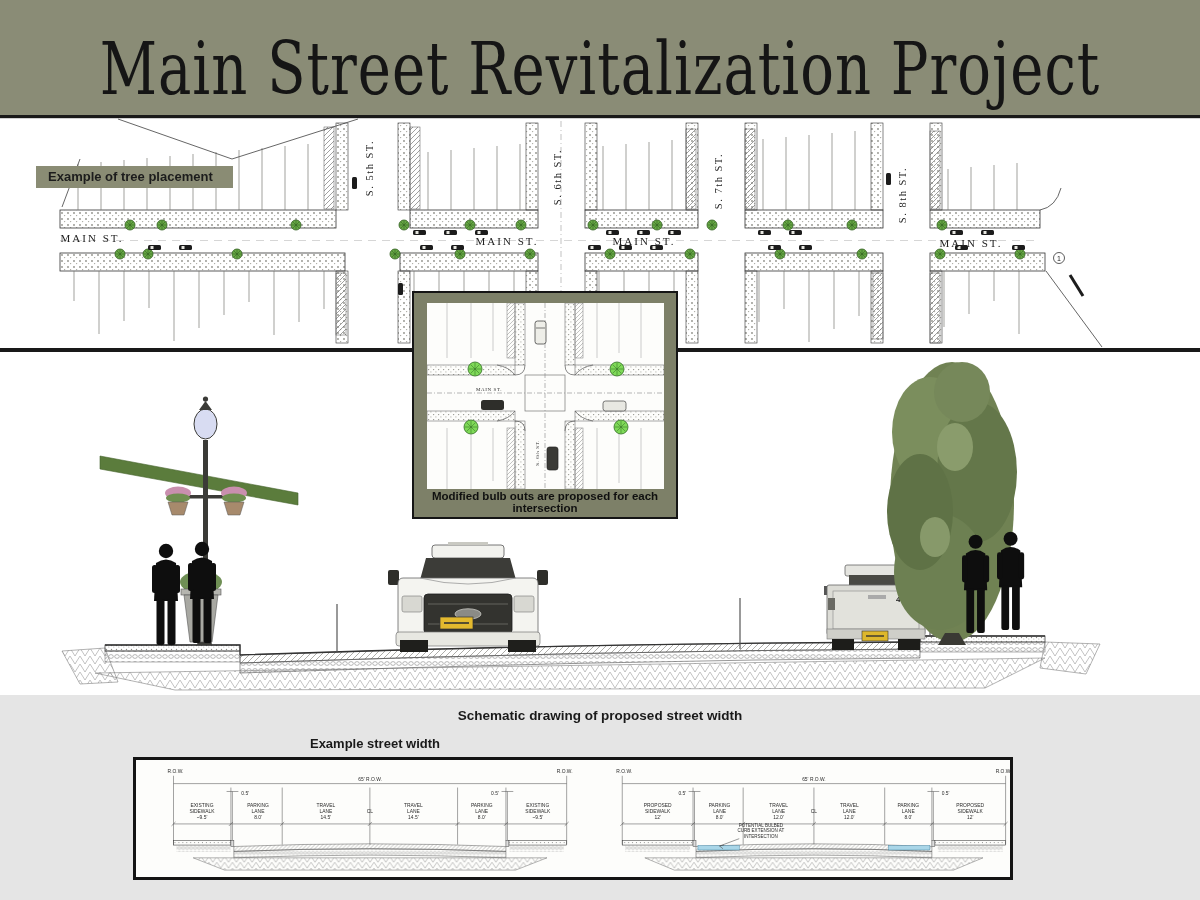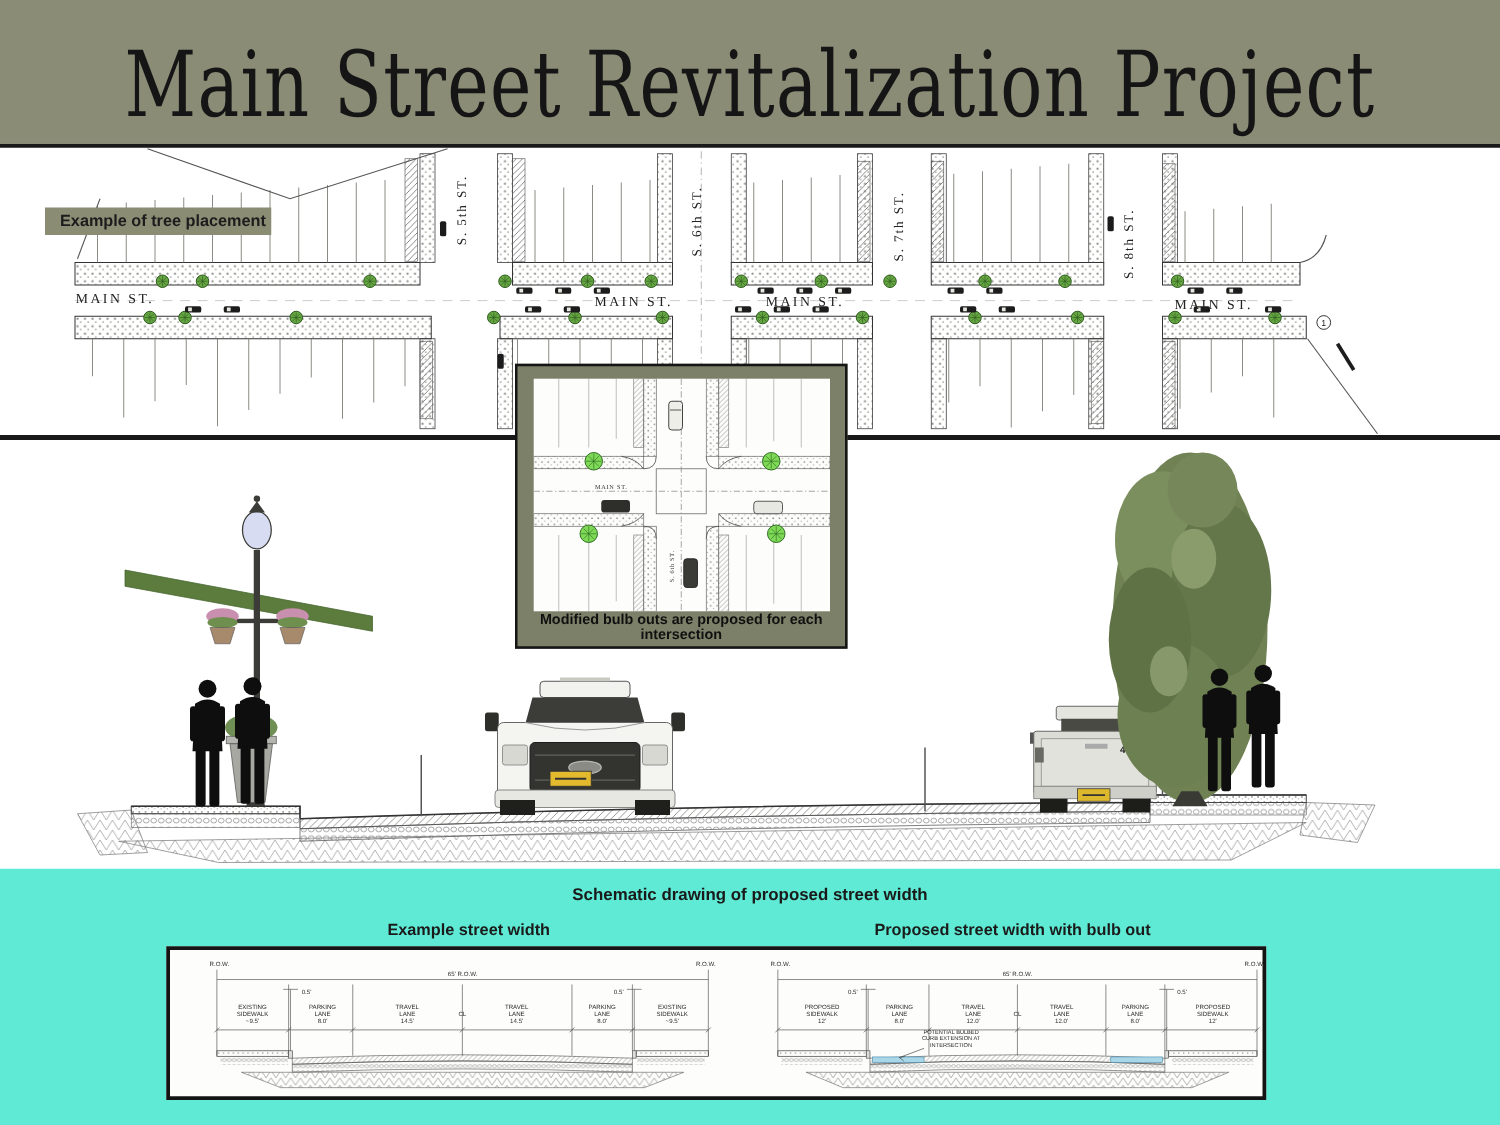--- a/index.html
+++ b/index.html
@@ -6,31 +6,31 @@
   .page{position:relative;width:1200px;height:900px;overflow:hidden;background:#fff;
         font-family:"Liberation Sans",sans-serif;}
   
   .hdr{position:absolute;left:0;top:0;width:1200px;height:136px;background:#8a8c76;
        display:flex;align-items:center;justify-content:center;}
   .hdr h1{margin:0;font-family:"DejaVu Serif",serif;font-weight:400;font-size:56px;
           color:#151515;letter-spacing:1px;white-space:nowrap;transform:scaleY(1.3);}
   
   .plan-svg{position:absolute;left:0;top:115px;width:1200px;height:237px;}
   .callout{position:absolute;left:36px;top:166px;background:#8a8c74;color:#1c1c1c;
-           font-size:13px;font-weight:bold;padding:3px 4px 4px 12px;}
+           font-size:13px;font-weight:bold;padding:3px 20px 4px 12px;}
   
   .inset{position:absolute;left:412px;top:291px;width:266px;height:228px;background:#7d8068;
          border:2.5px solid #151515;box-sizing:border-box;z-index:5;}
   .inset-img{position:absolute;left:13px;top:10px;width:237px;height:186px;background:#fdfdfb;}
   .inset-cap{position:absolute;left:0;bottom:3px;width:100%;text-align:center;
              font-size:11.5px;font-weight:bold;color:#101010;}
   
   .render-svg{position:absolute;left:0;top:352px;width:1200px;height:343px;}
   
-  .band{position:absolute;left:0;top:695px;width:1200px;height:205px;background:#5eead4;}
+  .band{position:absolute;left:0;top:695px;width:1200px;height:205px;background:#e5e5e5;}
   .sch-title{position:absolute;top:13px;left:0;width:100%;text-align:center;
              font-size:13.5px;font-weight:bold;color:#1a1a1a;}
   .sub{position:absolute;top:41px;font-size:13px;font-weight:bold;color:#1a1a1a;text-align:center;}
   .sub.left{left:150px;width:450px;}
   .sub.right{left:604px;width:412px;}
   .diagram-box{position:absolute;left:133px;top:62px;width:880px;height:123px;background:#fdfdfb;
                border:3px solid #141414;box-sizing:border-box;}
   .diagram-box svg{position:absolute;top:2px;}
   .sch-left{left:14px;width:450px;height:115px;}
   .sch-right{left:468px;width:412px;height:115px;}
@@ -488,21 +488,20 @@
         <text class="serif" x="62" y="88" font-size="5" letter-spacing="0.6" text-anchor="middle" fill="#333">MAIN ST.</text>
         <text class="serif" x="112" y="150" font-size="5" letter-spacing="0.6" text-anchor="middle" fill="#333" transform="rotate(-90 112 150)">S. 6th ST.</text>
       </svg>
     </div>
     <div class="inset-cap">Modified bulb outs are proposed for each intersection</div>
   </div>
 
   <div class="band">
     <div class="sch-title">Schematic drawing of proposed street width</div>
     <div class="sub left">Example street width</div>
-    <div class="sub right">Proposed street width with bulb out</div>
 
     <div class="diagram-box">
 
       <svg class="sch-left" viewBox="0 0 450 117">
         <defs>
           <pattern id="s1-dots" patternUnits="userSpaceOnUse" width="4" height="3.5">
               <circle cx="1.4" cy="1.4" r="0.55" fill="#777"></circle>
             </pattern>
           <pattern id="s1-hatch" patternUnits="userSpaceOnUse" width="4" height="4">
               <path d="M0,4 L4,0" stroke="#888" stroke-width="0.5"></path>

